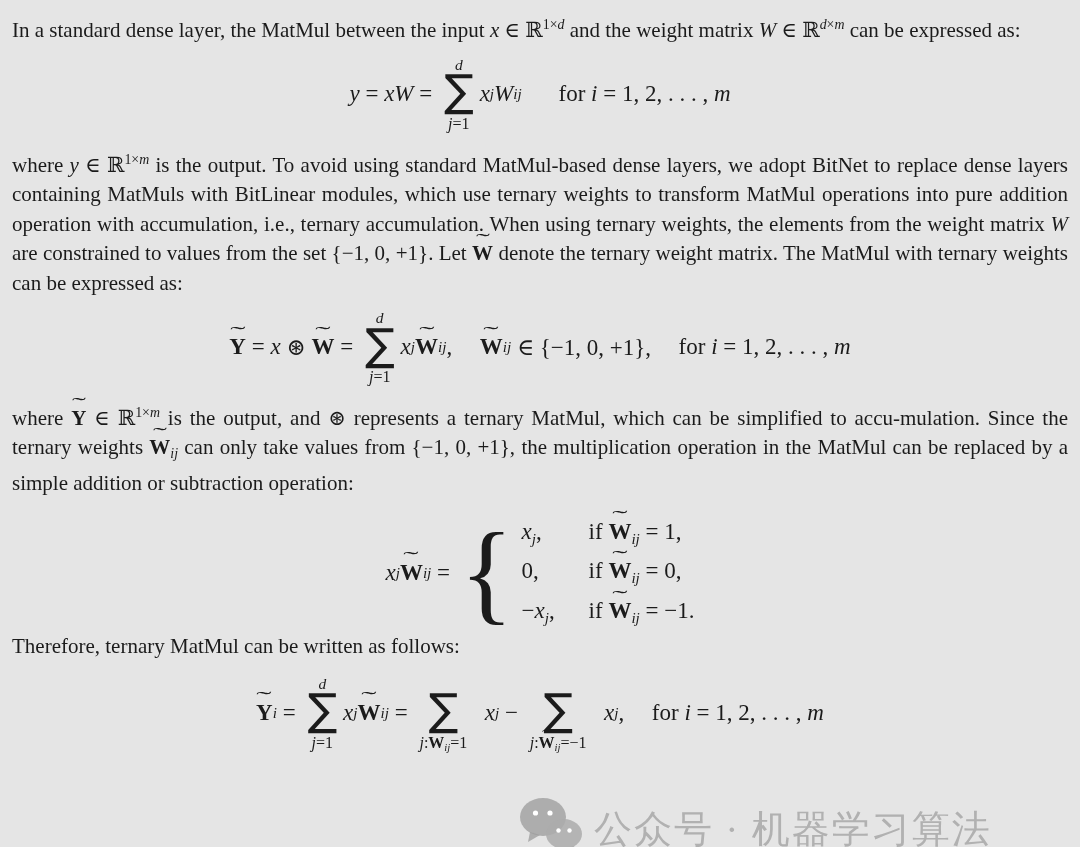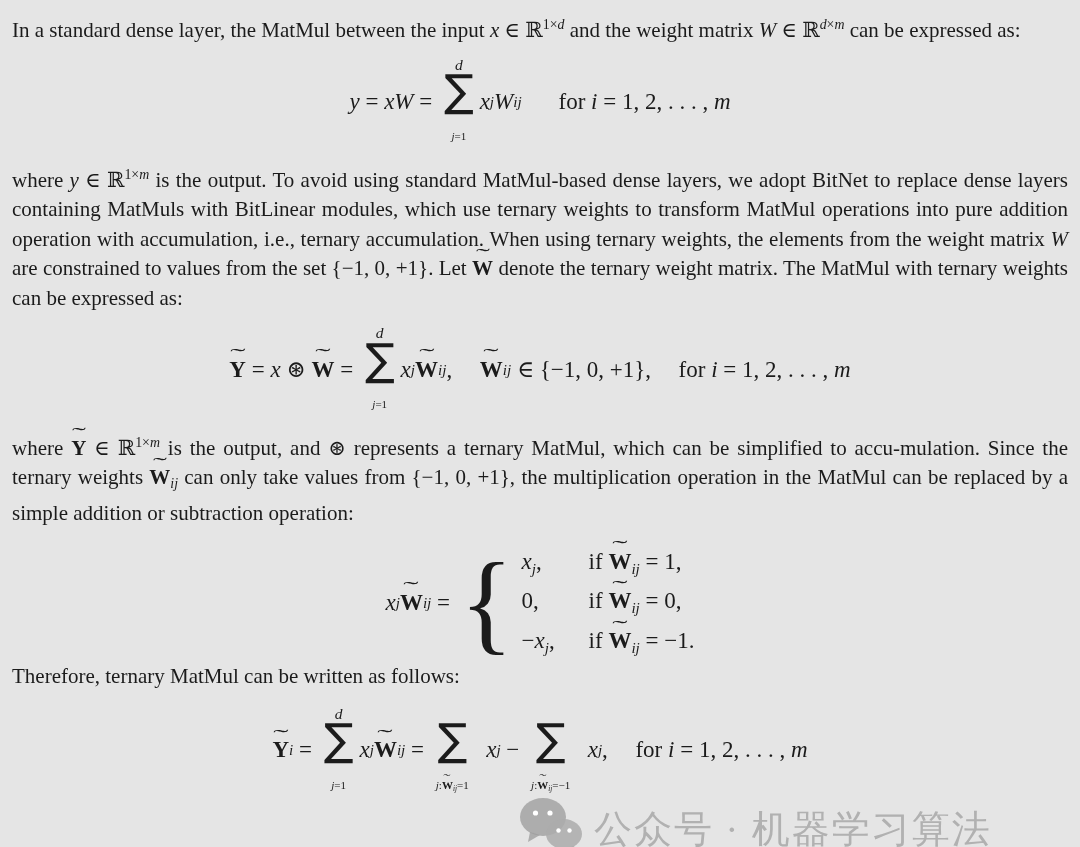--- a/index.html
+++ b/index.html
@@ -33,21 +33,21 @@
   .msup { font-size: 66%; vertical-align: 0.55em; }
   .sum {
     display: inline-flex;
     flex-direction: column;
     align-items: center;
     margin: 0 6px;
     line-height: 1;
   }
   .sum-top { font-size: 15.5px; min-height: 19px; display: flex; align-items: flex-end; }
   .sum-sigma { font-size: 44px; line-height: 0.88; font-family: "DejaVu Sans", sans-serif; }
-  .sum-bot { font-size: 11px; min-height: 19px; margin-top: 20px; white-space: nowrap; }
+  .sum-bot { font-size: 16px; min-height: 19px; margin-top: 5px; white-space: nowrap; }
   .ot { position: relative; display: inline-block; line-height: 1.05; }
   .ot-tilde {
     position: absolute;
     top: -0.52em;
     left: 50%;
     transform: translateX(-50%) scaleX(2.1);
     font-size: 0.95em;
     line-height: 1;
   }
   .cases { display: inline-flex; align-items: center; margin-left: 4px; }

